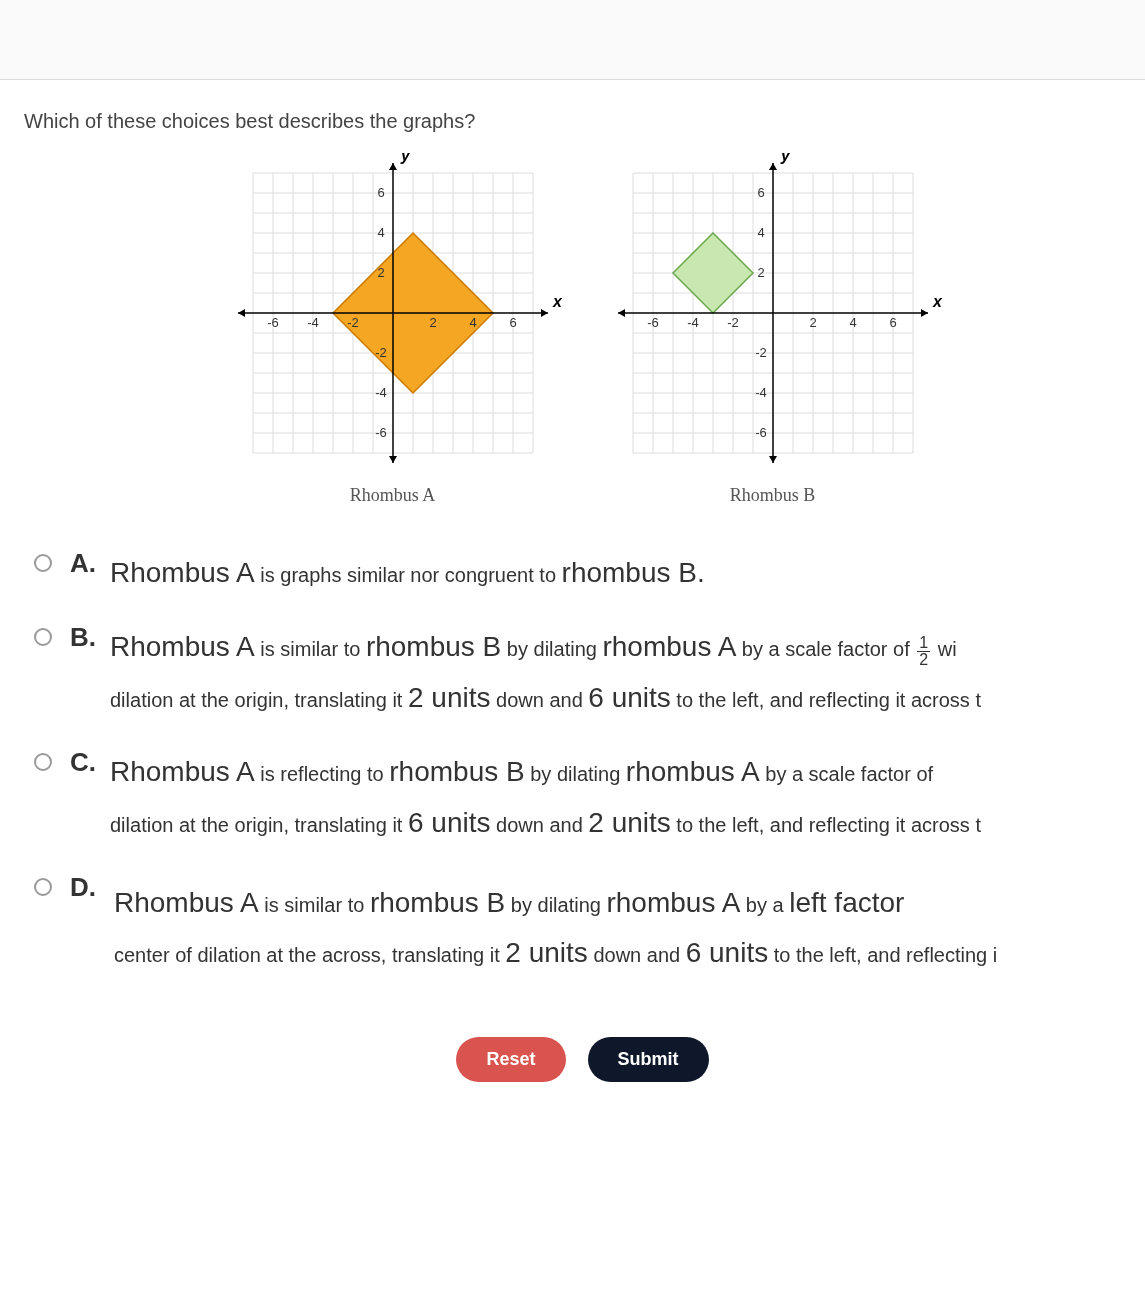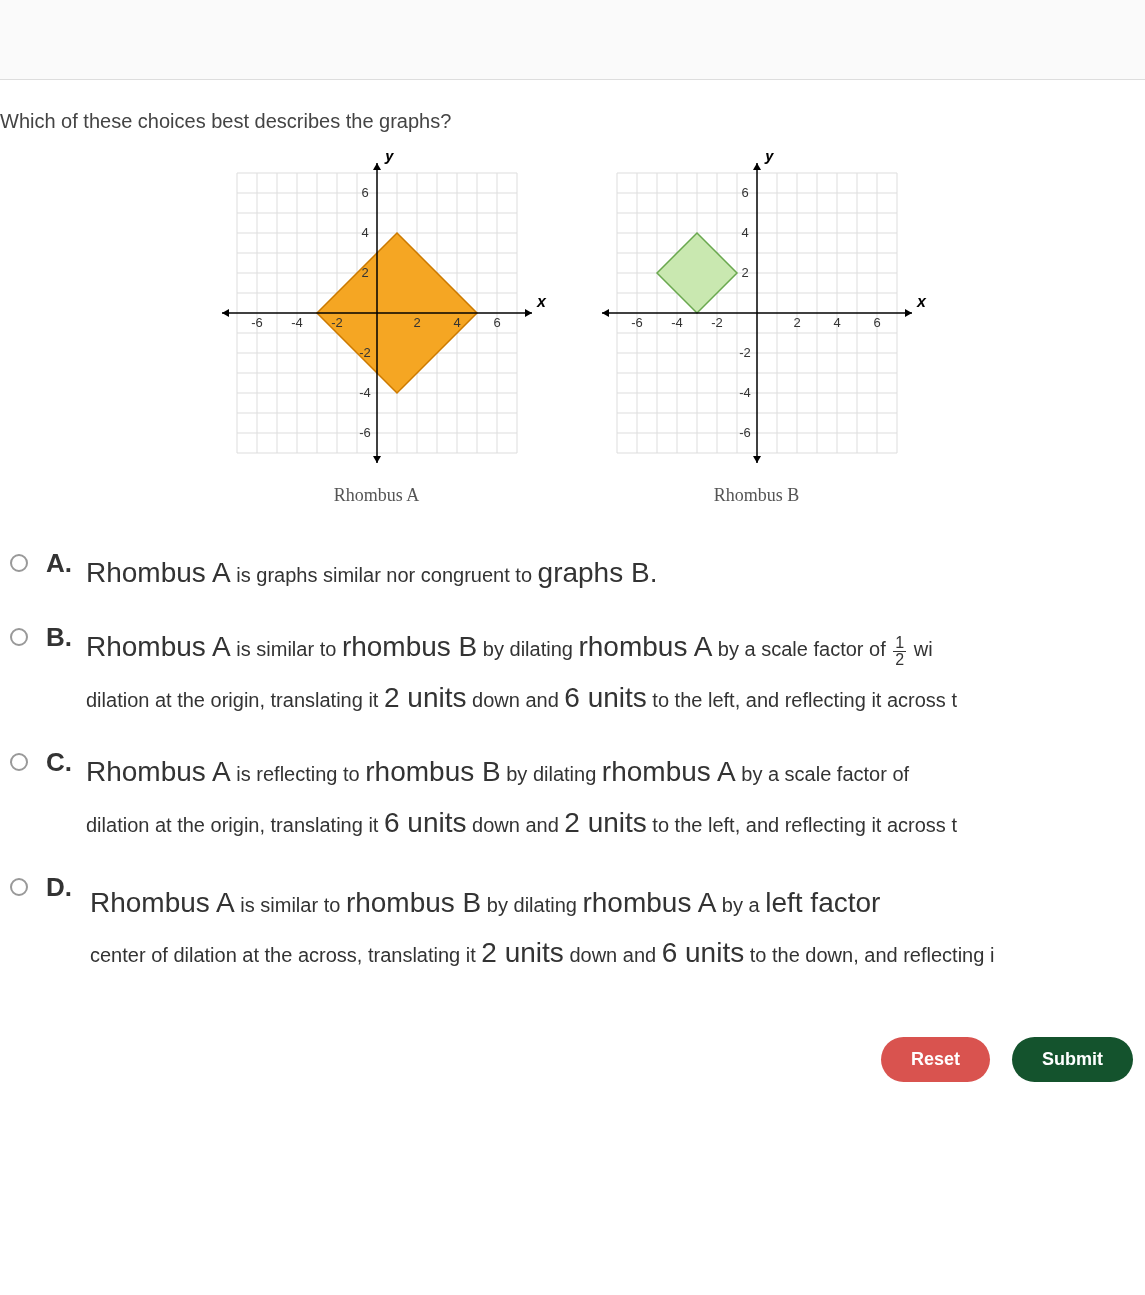--- a/index.html
+++ b/index.html
@@ -1,35 +1,35 @@
 <!DOCTYPE html>
 <html><head>
 <meta charset="utf-8">
 <style>
   * { box-sizing: border-box; margin: 0; padding: 0; }
   body { font-family: Arial, Helvetica, sans-serif; background: #fff; color: #333; width: 1145px; }
   .top-bar { height: 80px; border-bottom: 1px solid #ddd; background: #fafafa; }
-  .content { padding: 20px 12px 20px 0; }
+  .content { padding: 20px 4px 20px 0; margin-left: 24px; }
   .question { font-size: 20px; color: #444; margin: 10px 0 20px 0; padding-left: 0; }
   .graphs { display: flex; justify-content: center; gap: 40px; margin: 20px 0 30px 0; }
   .graph-wrap { text-align: center; }
   .graph-label { font-family: Georgia, serif; font-size: 18px; color: #555; margin-top: 8px; }
   .choices { margin-top: 30px; }
   .choice { display: flex; align-items: flex-start; padding: 12px 0 12px 10px; }
   .radio { width: 18px; height: 18px; border: 2px solid #999; border-radius: 50%; margin-right: 18px; margin-top: 6px; flex-shrink: 0; background: #fff; cursor: pointer; }
   .letter { font-weight: bold; font-size: 26px; color: #333; width: 40px; flex-shrink: 0; }
   .text { font-size: 20px; line-height: 1.8; color: #333; flex: 1; }
   .big { font-size: 28px; }
   .frac { display: inline-flex; flex-direction: column; align-items: center; vertical-align: middle; font-size: 16px; line-height: 1; margin: 0 2px; }
   .frac .num { border-bottom: 1px solid #333; padding: 0 2px; }
   .frac .den { padding: 0 2px; }
-  .buttons { display: flex; justify-content: flex-end; gap: 22px; margin-top: 40px; padding-bottom: 30px; }
+  .buttons { display: flex; justify-content: center; gap: 22px; margin-top: 40px; padding-bottom: 30px; }
   .btn { padding: 12px 30px; border-radius: 25px; border: none; font-size: 18px; font-weight: bold; color: #fff; cursor: pointer; }
   .btn-reset { background: #d9534f; }
-  .btn-submit { background: #14532d; }
+  .btn-submit { background: #0f172a; }
   svg text { font-family: Arial, sans-serif; }
 </style>
 </head>
 <body>
 
 <div class="top-bar"></div>
 
 <div class="content">
   <div class="question">Which of these choices best describes the graphs?</div>
 
@@ -162,21 +162,21 @@
       <div class="graph-label">Rhombus B</div>
     </div>
   </div>
 
   <div class="choices">
 
     <div class="choice">
       <div class="radio"></div>
       <div class="letter">A.</div>
       <div class="text">
-        <span class="big">Rhombus A</span><span> is graphs similar nor congruent to </span><span class="big">graphs B.</span>
+        <span class="big">Rhombus A</span><span> is graphs similar nor congruent to </span><span class="big">rhombus B.</span>
       </div>
     </div>
 
     <div class="choice">
       <div class="radio"></div>
       <div class="letter">B.</div>
       <div class="text">
         <span class="big">Rhombus A</span><span> is similar to </span><span class="big">rhombus B</span><span> by dilating </span><span class="big">rhombus A</span><span> by a scale factor of </span><span class="frac">
             <span class="num">1</span>
             <span class="den">2</span>
@@ -192,21 +192,21 @@
         <span class="big">Rhombus A</span><span> is reflecting to </span><span class="big">rhombus B</span><span> by dilating </span><span class="big">rhombus A</span><span> by a scale factor of </span><br>
         <span>dilation at the origin, translating it </span><span class="big">6 units</span><span> down and </span><span class="big">2 units</span><span> to the left, and reflecting it across t</span>
       </div>
     </div>
 
     <div class="choice">
       <div class="radio"></div>
       <div class="letter">D.</div>
       <div class="text highlighted" style="padding:6px 4px">
         <span class="big">Rhombus A</span><span> is similar to </span><span class="big">rhombus B</span><span> by dilating </span><span class="big">rhombus A</span><span> by a </span><span class="big">left factor</span><br>
-        <span>center of dilation at the across, translating it </span><span class="big">2 units</span><span> down and </span><span class="big">6 units</span><span> to the down, and reflecting i</span>
+        <span>center of dilation at the across, translating it </span><span class="big">2 units</span><span> down and </span><span class="big">6 units</span><span> to the left, and reflecting i</span>
       </div>
     </div>
 
   </div>
 
   <div class="buttons">
     <button class="btn btn-reset">Reset</button>
     <button class="btn btn-submit">Submit</button>
   </div>
 </div>

